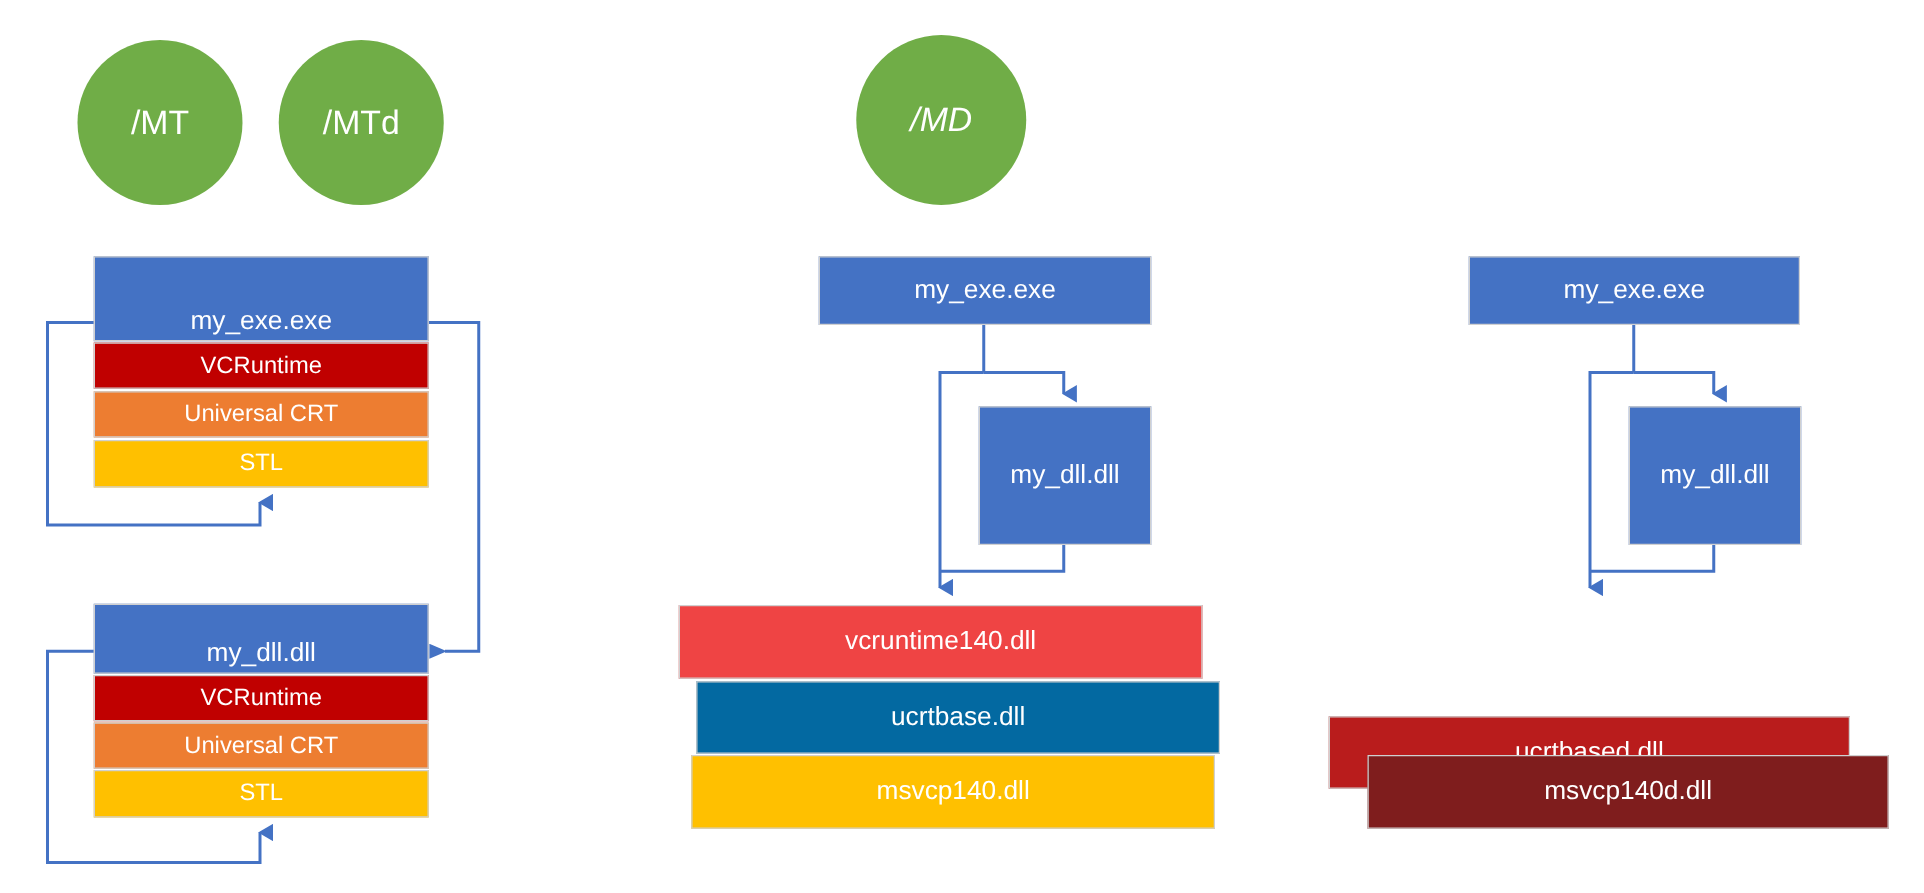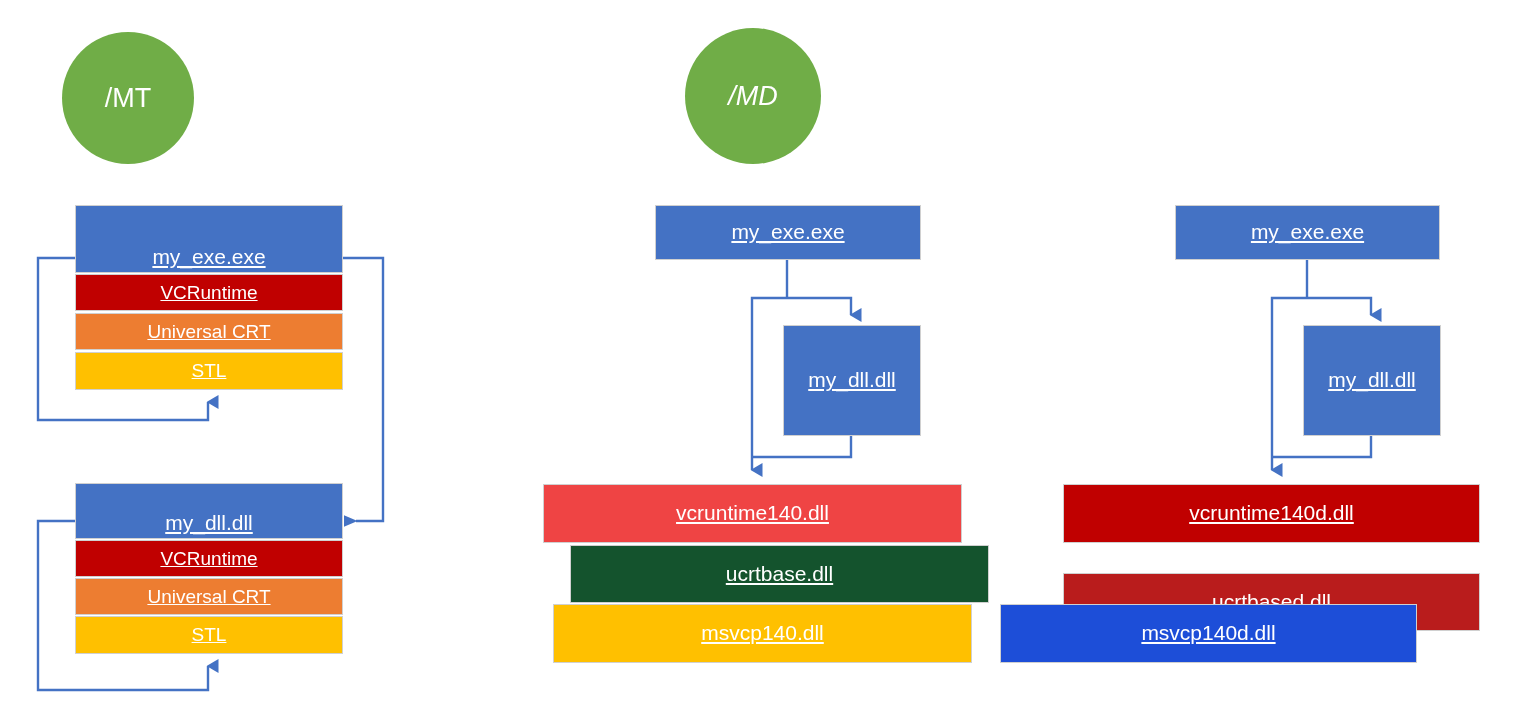--- a/index.html
+++ b/index.html
@@ -30,21 +30,20 @@
     position: absolute;
     box-sizing: border-box;
     border: 1px solid #d0d0d0;
     display: flex;
     align-items: center;
     justify-content: center;
     color: #ffffff;
     text-align: center;
     line-height: 1.05;
     white-space: nowrap;
-    text-decoration: underline;
   }
   .circle-node {
     position: absolute;
     box-sizing: border-box;
     border-radius: 50%;
     display: flex;
     align-items: center;
     justify-content: center;
     color: #ffffff;
     font-size: 27px;
@@ -88,20 +87,23 @@
       <path d="M 1307,260 L 1307,298"></path>
       <path d="M 1307,298 L 1371,298 L 1371,315" marker-end="url(#arrDown)"></path>
       <path d="M 1307,298 L 1272,298 L 1272,470" marker-end="url(#arrDown)"></path>
       <path d="M 1371,436 L 1371,457 L 1272,457"></path>
     </g>
   </svg>
 
   <div class="circle-node" style="left:62px; top:32px; width:132px; height:132px; background:#70AD47;">
     <span>/MT</span>
   </div>
+  <div class="circle-node" style="left:223px; top:32px; width:132px; height:132px; background:#70AD47;">
+    <span>/MTd</span>
+  </div>
 
   <div class="node-box lbl-bottom" style="left:75px; top:205px; width:268px; height:68px; background:#4472C4; font-size:21px;">
     <span>my_exe.exe</span>
   </div>
   <div class="node-box" style="left:75px; top:274px; width:268px; height:37px; background:#C00000; font-size:19px;">
     <span>VCRuntime</span>
   </div>
   <div class="node-box" style="left:75px; top:313px; width:268px; height:37px; background:#ED7D31; font-size:19px;">
     <span>Universal CRT</span>
   </div>
@@ -130,39 +132,36 @@
     <span>my_exe.exe</span>
   </div>
 
   <div class="node-box" style="left:783px; top:325px; width:138px; height:111px; background:#4472C4; font-size:21px;">
     <span>my_dll.dll</span>
   </div>
 
   <div class="node-box" style="left:543px; top:484px; width:419px; height:59px; background:#ef4444; font-size:21px;">
     <span>vcruntime140.dll</span>
   </div>
-  <div class="node-box" style="left:570px; top:545px; width:419px; height:58px; background:#14532d; font-size:21px;">
+  <div class="node-box" style="left:557px; top:545px; width:419px; height:58px; background:#0369a1; font-size:21px;">
     <span>ucrtbase.dll</span>
   </div>
   <div class="node-box" style="left:543px; top:604px; width:419px; height:59px; background:#FFC000; font-size:21px;margin-left:10px;">
     <span>msvcp140.dll</span>
   </div>
 
 
   <div class="node-box" style="left:1175px; top:205px; width:265px; height:55px; background:#4472C4; font-size:21px;">
     <span>my_exe.exe</span>
   </div>
 
   <div class="node-box" style="left:1303px; top:325px; width:138px; height:111px; background:#4472C4; font-size:21px;">
     <span>my_dll.dll</span>
   </div>
 
-  <div class="node-box" style="left:1063px; top:484px; width:417px; height:59px; background:#C00000; font-size:21px;">
-    <span>vcruntime140d.dll</span>
-  </div>
   <div class="node-box" style="left:1063px; top:573px; width:417px; height:58px; background:#b91c1c; font-size:21px;">
     <span>ucrtbased.dll</span>
   </div>
-  <div class="node-box" style="left:1000px; top:604px; width:417px; height:59px; background:#1d4ed8; font-size:21px;">
+  <div class="node-box" style="left:1094px; top:604px; width:417px; height:59px; background:#7f1d1d; font-size:21px;">
     <span>msvcp140d.dll</span>
   </div>
 
 </div>
 
 </body></html>

